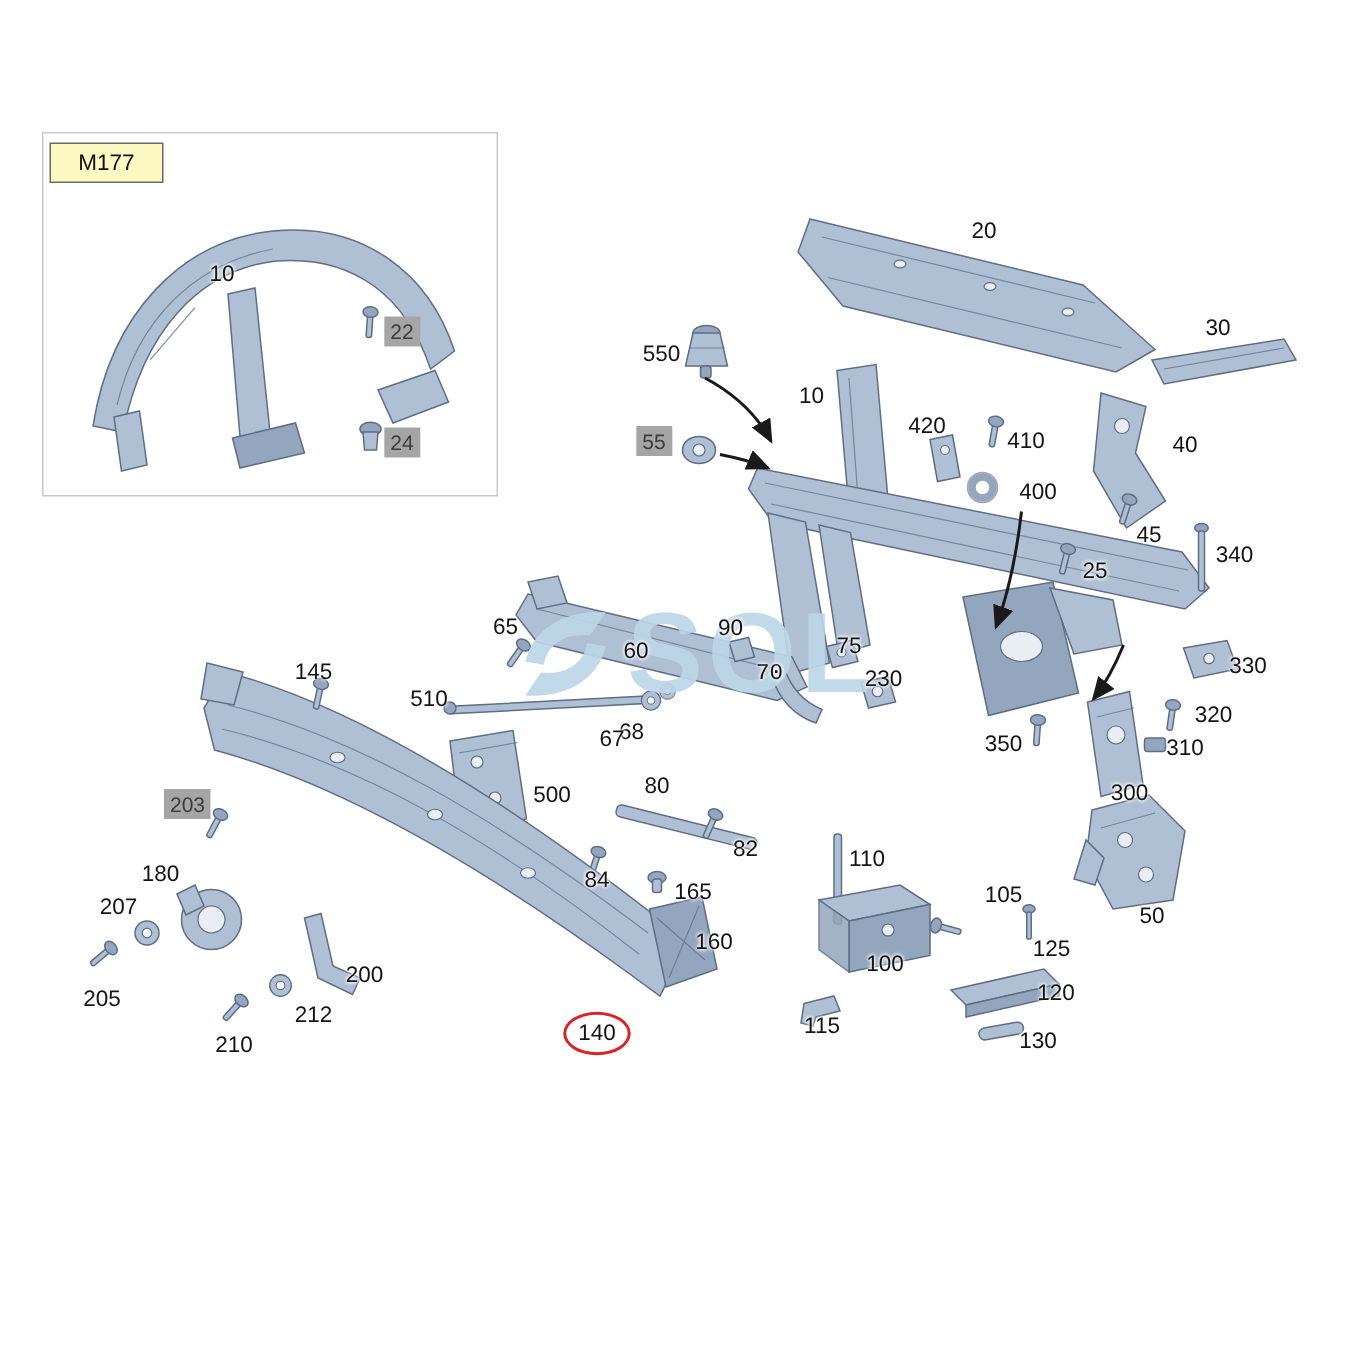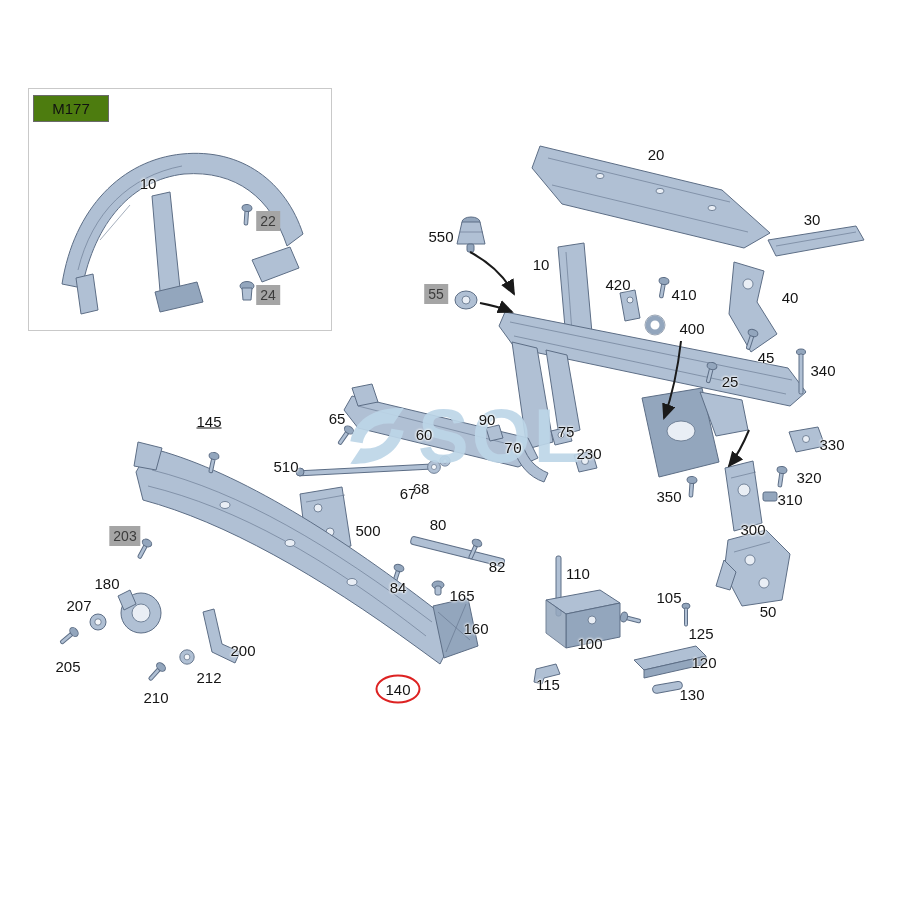--- a/index.html
+++ b/index.html
@@ -18,21 +18,21 @@
   .stage{
     position:relative;width:900px;height:900px;background:#fff;overflow:hidden;
     font-family:"Liberation Sans", sans-serif;
   }
   .inset-box{
     position:absolute;left:28px;top:88px;width:302px;height:241px;
     border:1px solid var(--inset-border);background:#fff;
   }
   .engine-box{
     position:absolute;left:33px;top:95px;width:74px;height:25px;
-    border:1px solid #6a6a6a;background:#4d7c0f;color:#111;
+    border:1px solid #6a6a6a;background:#fef9c3;color:#111;
     display:flex;align-items:center;justify-content:center;
     font-size:15px;z-index:5;
   }
   svg.parts{position:absolute;left:0;top:0;z-index:2;}
   .pf{fill:var(--part-fill);stroke:var(--part-stroke);stroke-width:1;}
   .pd{fill:var(--part-fill-dark);stroke:var(--part-stroke);stroke-width:1;}
   .ln{fill:none;stroke:var(--part-stroke);stroke-width:.8;opacity:.7;}
   .hole{fill:var(--hole-fill);stroke:var(--part-stroke);stroke-width:.8;}
   .arrow{fill:none;stroke:#1a1a1a;stroke-width:2;}
   .watermark{
@@ -313,21 +313,21 @@
       <div class="part-label plain" style="left: 766px; top: 357px;">45</div>
       <div class="part-label plain" style="left: 823px; top: 370px;">340</div>
       <div class="part-label plain" style="left: 730px; top: 381px;">25</div>
       <div class="part-label plain" style="left: 337px; top: 418px;">65</div>
       <div class="part-label plain" style="left: 424px; top: 408px; margin-top: 26px;">60</div>
       <div class="part-label plain" style="left: 487px; top: 419px;">90</div>
       <div class="part-label plain" style="left: 566px; top: 431px;">75</div>
       <div class="part-label plain" style="left: 513px; top: 449px; font-family: Liberation Mono, monospace;">70</div>
       <div class="part-label plain" style="left: 589px; top: 453px;">230</div>
       <div class="part-label plain" style="left: 832px; top: 444px;">330</div>
-      <div class="part-label plain" style="left: 209px; top: 421px; text-decoration: underline;">145</div>
+      <div class="part-label plain" style="left: 209px; top: 448px;">145</div>
       <div class="part-label plain" style="left: 286px; top: 466px;">510</div>
       <div class="part-label plain" style="left: 421px; top: 488px;">68</div>
       <div class="part-label plain" style="left: 408px; top: 493px;">67</div>
       <div class="part-label plain" style="left: 809px; top: 477px;">320</div>
       <div class="part-label plain" style="left: 669px; top: 496px;">350</div>
       <div class="part-label plain" style="left: 790px; top: 499px;">310</div>
       <div class="part-label plain" style="left: 753px; top: 529px;">300</div>
       <div class="part-label plain" style="left: 368px; top: 530px;">500</div>
       <div class="part-label plain" style="left: 438px; top: 524px;">80</div>
       <div class="part-label boxed" style="left: 125px; top: 536px;">203</div>

